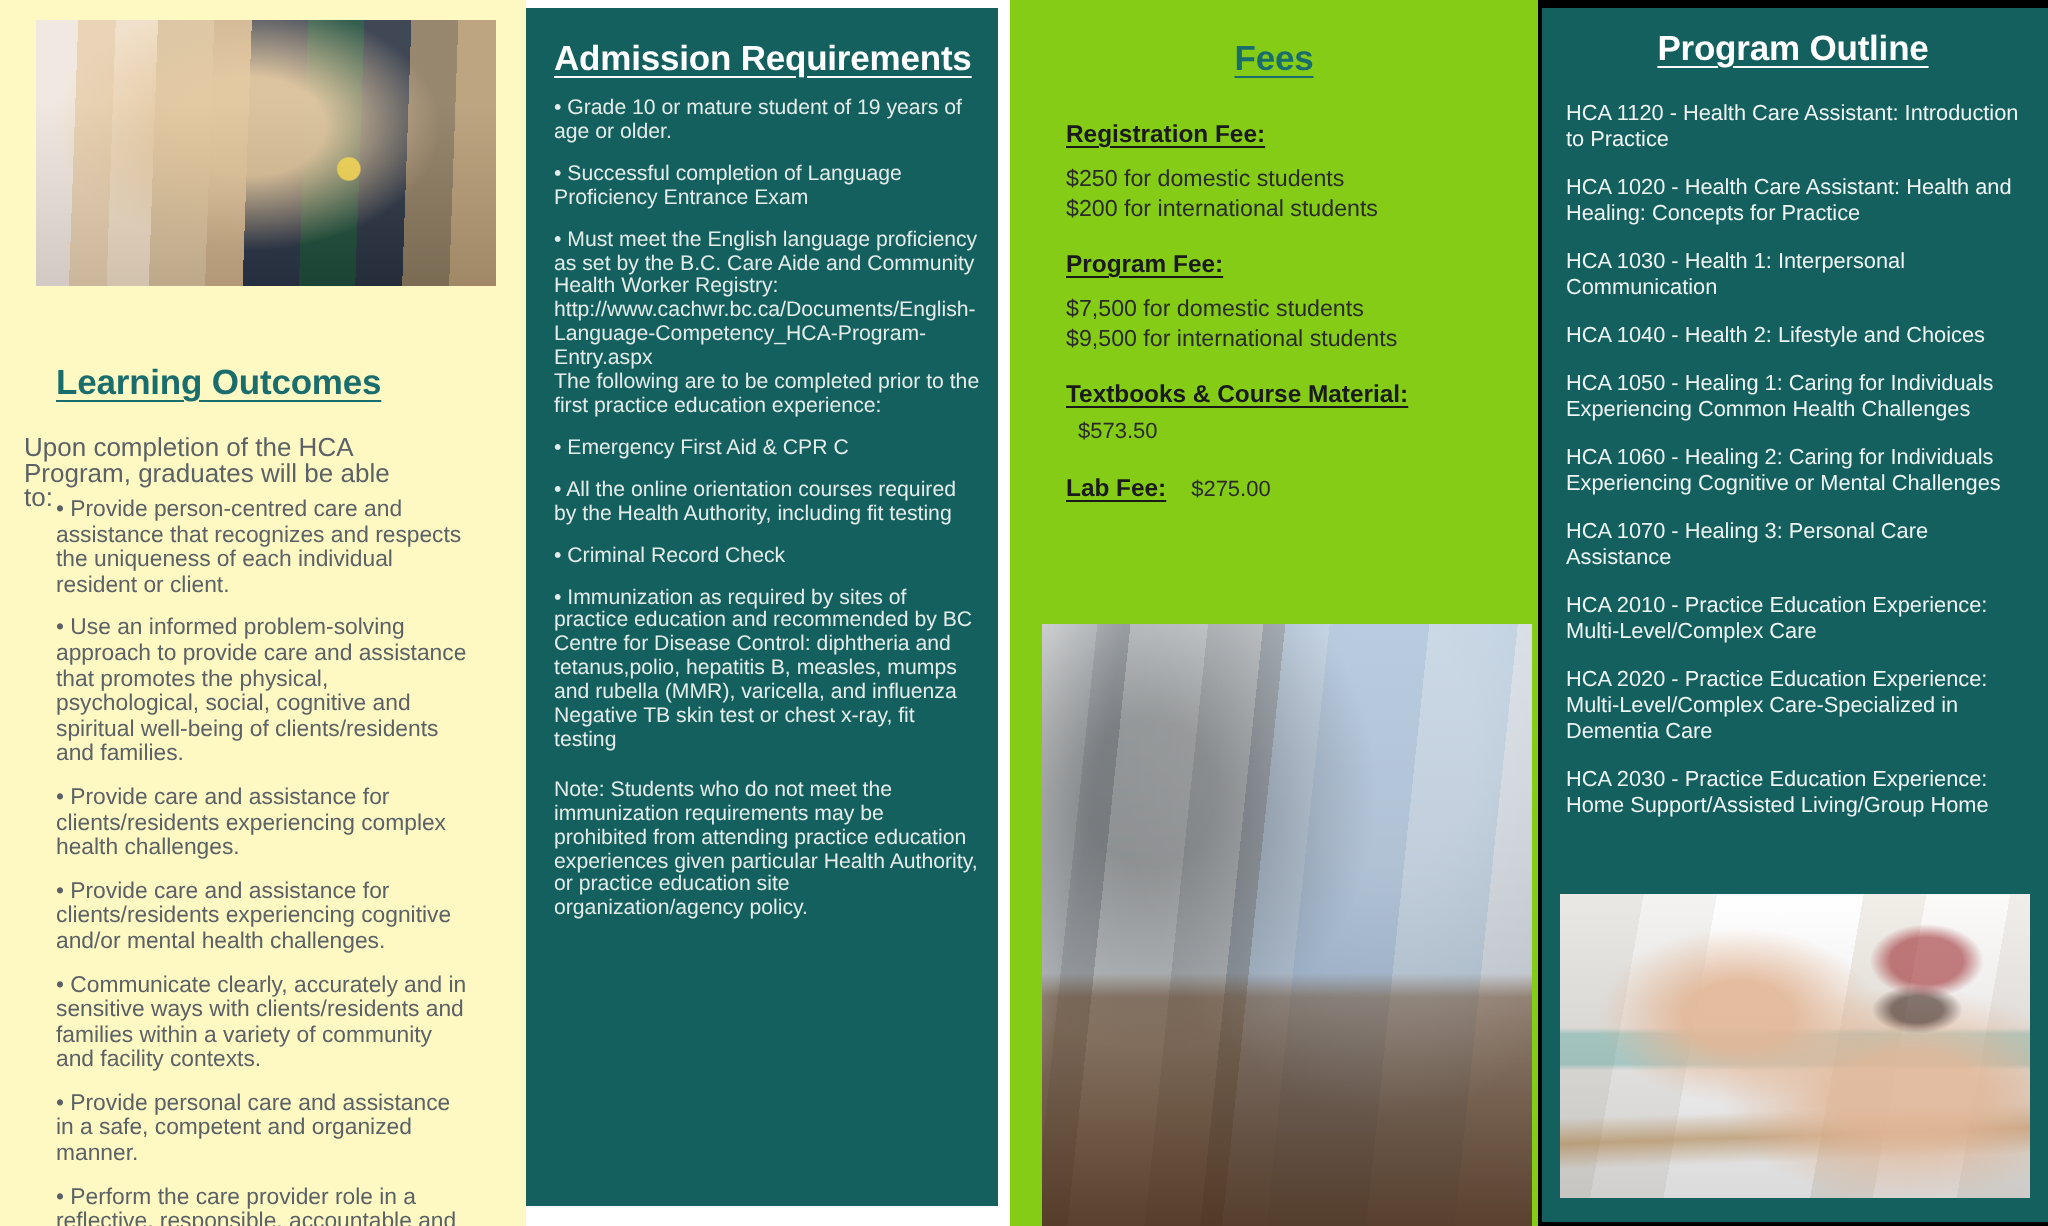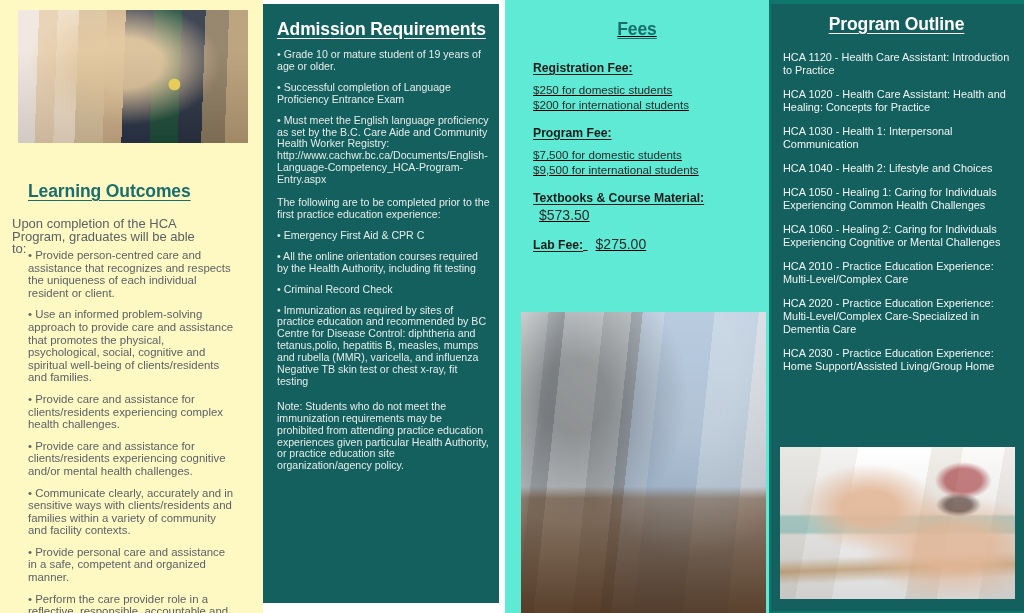--- a/index.html
+++ b/index.html
@@ -9,22 +9,22 @@
     font-family:"Liberation Sans", sans-serif;
     overflow:hidden;
     position:relative;
   }
   .page{position:relative;width:1024px;height:613px;background:#fff;display:flex;}
 
   
   .col{position:relative;box-sizing:border-box;}
   .col-1{width:263px;background:#fef9c3;}
   .col-2{width:242px;background:#ffffff;}
-  .col-3{width:264px;background:#5eead4;text-decoration:underline;}
-  .col-4{width:255px;background:#0f766e;}
+  .col-3{width:264px;background:#84cc16;}
+  .col-4{width:255px;background:#000000;}
 
   .teal-panel{
     position:absolute;
     background:#14605f;
     top:4px;bottom:10px;left:0;right:0;
   }
   .col-2 .teal-panel{left:0;right:6px;}
   .col-4 .teal-panel{left:2px;right:0;bottom:2px;}
 
   .inner{position:relative;z-index:2;}
@@ -67,35 +67,35 @@
   .lo-list .li{margin-bottom:9px;}
   .lo-list .li:last-child{margin-bottom:0;}
 
   
   .ar-head{padding:19px 0 0 14px;}
   .ar-body{
     padding:9px 14px 0 14px;
     font-size:10.6px;line-height:11.9px;color:#e4ece9;
   }
   .ar-body .li{margin-bottom:9px;}
-  .ar-body .li.tight{margin-bottom:11px;}
+  .ar-body .li.tight{margin-bottom:0;}
   .ar-body .note{margin-top:13px;}
 
   
   .fees-head{text-align:center;padding:19px 0 0 0;}
   .fees-body{padding:18px 0 0 28px;width:215px;}
   .fees-label{
     font-size:12.2px;font-weight:bold;color:#1a1a1a;
     text-decoration:underline;text-underline-offset:2px;
     display:inline-block;
   }
   .fees-val{font-size:11.6px;color:#2a2a2a;line-height:14.5px;}
   .fees-gap{height:11px;}
   .fees-gap-sm{height:7px;}
-  .fees-inline{font-size:14px;color:#2a2a2a;margin-top:38px;}
+  .fees-inline{font-size:11px;color:#2a2a2a;margin-top:38px;}
   .photo-walker{
     position:absolute;left:16px;top:312px;width:245px;height:301px;
     overflow:hidden;background:#7d6a52;
   }
 
   
   .po-head{text-align:center;padding:14px 0 0 0;}
   .po-body{padding:16px 12px 0 14px;font-size:10.9px;line-height:13px;color:#eef4f2;}
   .po-body .li{margin-bottom:11px;}
   .photo-doc{
@@ -250,20 +250,21 @@
         <h1 class="head-white">Program Outline</h1>
       </div>
 
       <div class="po-body">
         <div class="li">HCA 1120 - Health Care Assistant: Introduction to Practice</div>
         <div class="li">HCA 1020 - Health Care Assistant: Health and Healing: Concepts for Practice</div>
         <div class="li">HCA 1030 - Health 1: Interpersonal Communication</div>
         <div class="li">HCA 1040 - Health 2: Lifestyle and Choices</div>
         <div class="li">HCA 1050 - Healing 1: Caring for Individuals Experiencing Common Health Challenges</div>
         <div class="li">HCA 1060 - Healing 2: Caring for Individuals Experiencing Cognitive or Mental Challenges</div>
+        <div class="li">HCA 1070 - Healing 3: Personal Care Assistance</div>
         <div class="li">HCA 2010 - Practice Education Experience: Multi-Level/Complex Care</div>
         <div class="li">HCA 2020 - Practice Education Experience: Multi-Level/Complex Care-Specialized in Dementia Care</div>
         <div class="li">HCA 2030 - Practice Education Experience: Home Support/Assisted Living/Group Home</div>
       </div>
     </div>
 
     <div class="photo-doc">
       <div class="img-doctor"></div>
     </div>
   </div>

